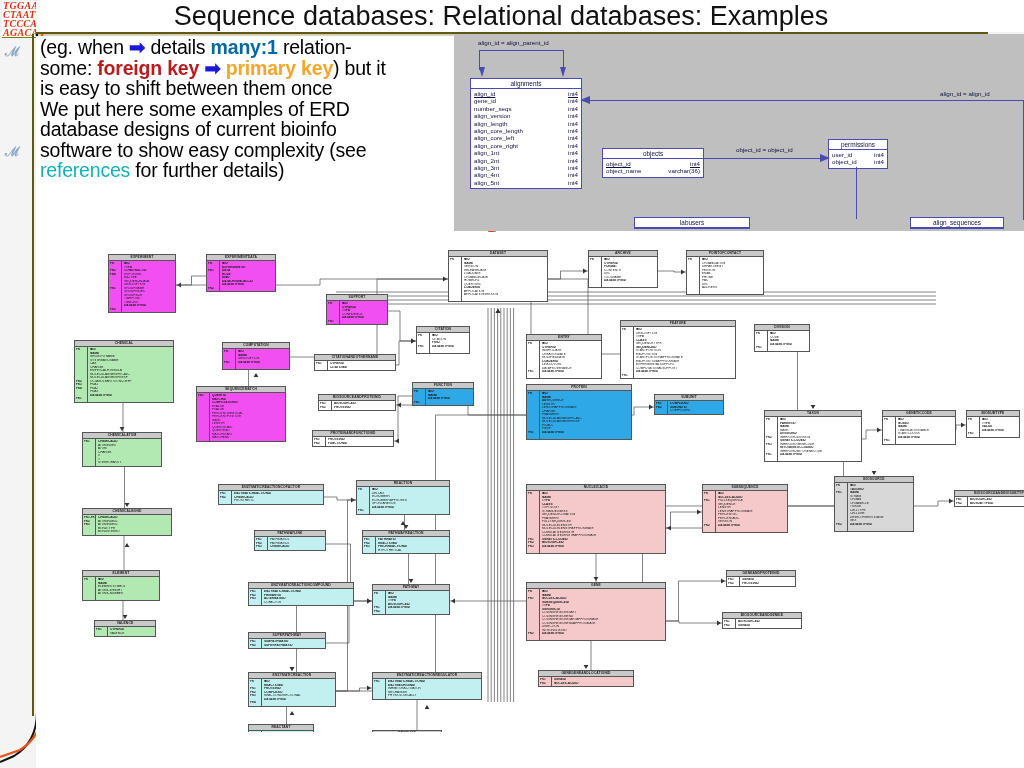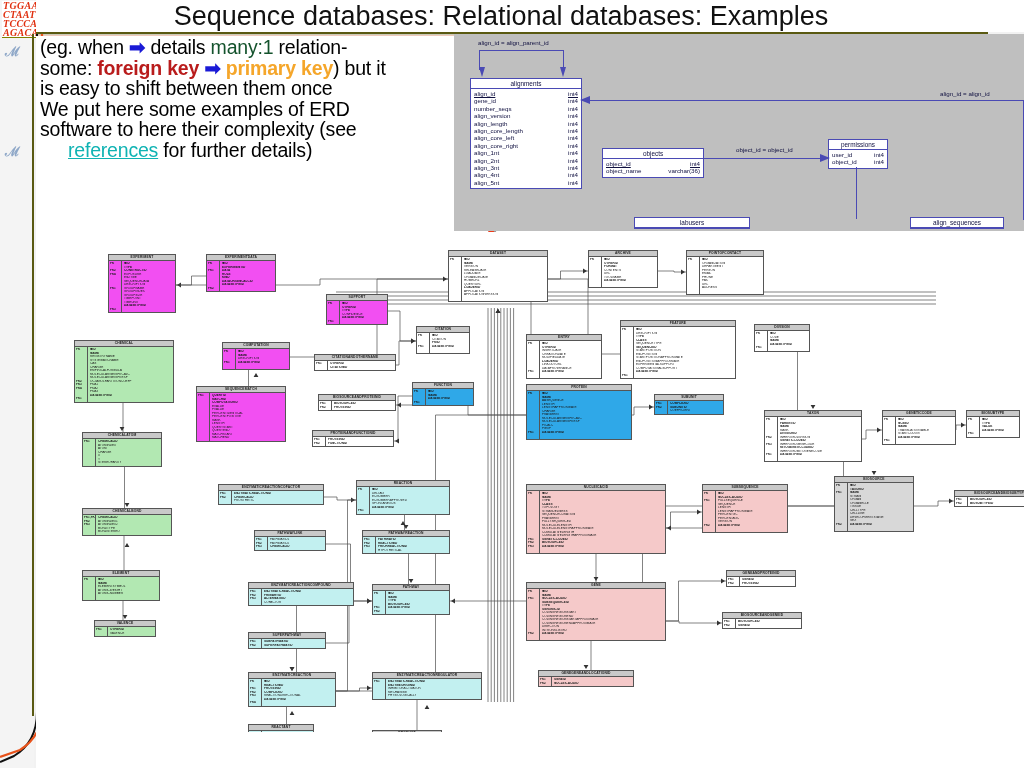--- a/index.html
+++ b/index.html
@@ -53,25 +53,25 @@
   #content-area{
     position:absolute;left:36px;top:36px;width:988px;height:732px;
     background:#ffffff;
   }
   #text-block{
     position:absolute;left:4px;top:1px;width:430px;
     font-size:19.5px;line-height:20.5px;
     color:#000;letter-spacing:-0.2px;
   }
   #text-block .ln{white-space:nowrap;}
-  .kw-many{color:#14532d;font-weight:normal;}
+  .kw-many{color:#0369a1;font-weight:bold;}
   .kw-fk{color:#b91c1c;font-weight:bold;}
   .kw-pk{color:#f5a62a;font-weight:bold;}
   .arrow-glyph{color:#1a1ad6;font-weight:bold;}
-  .ref-link{color:#0fb3b3;text-decoration:underline;margin-left:28px;}
+  .ref-link{color:#0fb3b3;}
   
   #top-shot{
     position:absolute;left:454px;top:34px;width:570px;height:197px;
     background:#bfbfbf;
     overflow:hidden;
   }
   .ptbl{
     position:absolute;background:#ffffff;border:1px solid #4a4ab4;
     font-size:6.2px;color:#101040;
     font-family:"Liberation Sans", sans-serif;
@@ -158,21 +158,22 @@
 
   <div id="text-block">
     <div class="ln">
       <span>(eg. when </span><span class="arrow-glyph">➡</span><span> details </span><span class="kw-many">many:1</span><span> relation-</span>
     </div>
     <div class="ln">
       <span>some: </span><span class="kw-fk">foreign key</span><span> </span><span class="arrow-glyph">➡</span><span> </span><span class="kw-pk">primary key</span><span>) but it</span>
     </div>
     <div class="ln"><span>is easy to shift between them once</span></div>
     <div class="ln"><span>We put here some examples of ERD</span></div>
-    <div class="ln"><span>software to here their complexity (see</span></div>
+    <div class="ln"><span>database designs of current bioinfo</span></div>
+    <div class="ln"><span>software to show easy complexity (see</span></div>
     <div class="ln"><span class="ref-link">references</span><span> for further details)</span></div>
   </div>
 
   <svg id="arrows-svg" viewBox="0 0 60 140">
     <g stroke="#9a9a9a" stroke-width="5" fill="none">
       <path d="M 4 74 L 46 10"></path>
       <path d="M 4 62 L 46 132"></path>
     </g>
     <g stroke="#ee3b18" stroke-width="5" fill="none">
       <path d="M 2 72 L 42 8"></path>

